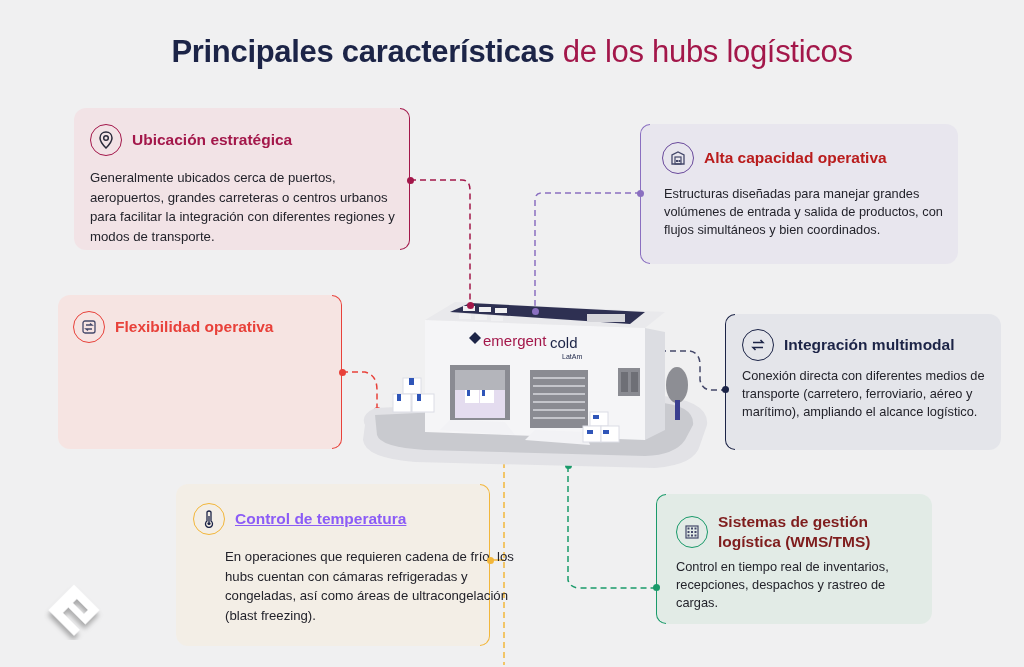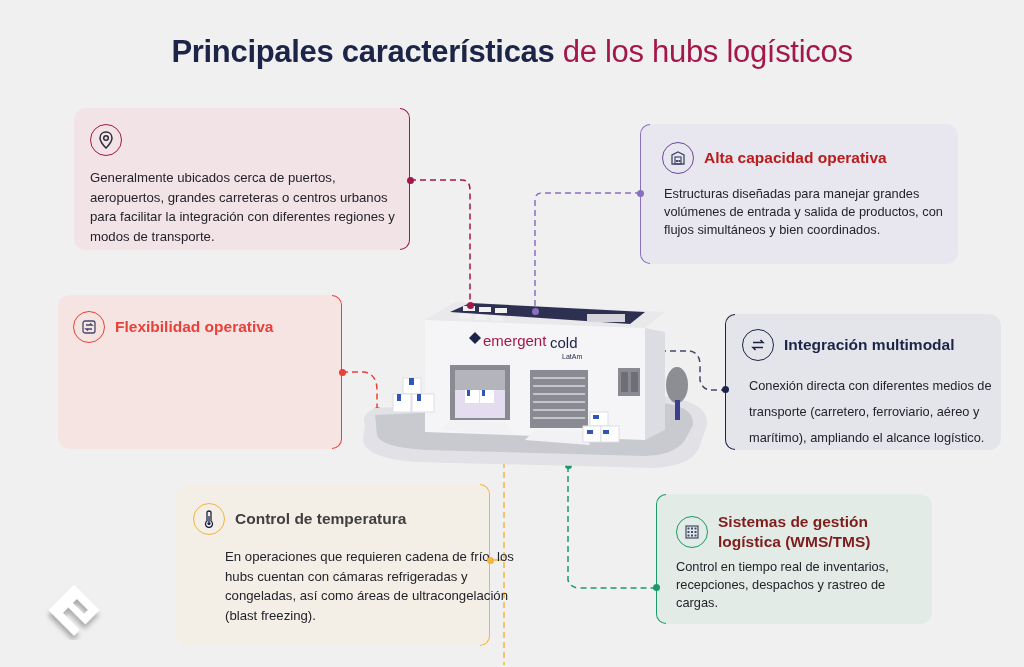--- a/index.html
+++ b/index.html
@@ -69,20 +69,21 @@
 
 <div class="card" style="left:74px;top:108px;width:336px;height:142px;background:#f2e3e6;">
   <div class="bracket" style="right:0;border-color:#a3174a;"></div>
   <div class="head" style="left:16px;top:16px;">
     <div class="icon-circle" style="border-color:#a3174a;">
       <svg width="16" height="18" viewBox="0 0 16 18">
           <path d="M8 1 C4.5 1 2 3.6 2 7 C2 11 8 17 8 17 C8 17 14 11 14 7 C14 3.6 11.5 1 8 1 Z" fill="none" stroke="#2a2a3a" stroke-width="1.5"></path>
           <circle cx="8" cy="7" r="2.3" fill="none" stroke="#2a2a3a" stroke-width="1.5"></circle>
         </svg>
     </div>
+    <span class="heading" style="color:#a3174a;">Ubicación estratégica</span>
   </div>
   <div class="body" style="left:16px;top:60px;width:305px;">Generalmente ubicados cerca de puertos, aeropuertos, grandes carreteras o centros urbanos para facilitar la integración con diferentes regiones y modos de transporte.</div>
 </div>
 <div class="dot" style="left:407px;top:177px;background:#a3174a;"></div>
 
 <div class="card" style="left:640px;top:124px;width:318px;height:140px;background:#e8e6ee;">
   <div class="bracket left" style="left:0;border-color:#8a6fc0;"></div>
   <div class="head" style="left:22px;top:18px;">
     <div class="icon-circle" style="border-color:#6a4a9c;">
       <svg width="16" height="16" viewBox="0 0 16 16">
@@ -118,36 +119,36 @@
   <div class="bracket left" style="left:0;border-color:#1c2447;"></div>
   <div class="head" style="left:17px;top:15px;">
     <div class="icon-circle" style="border-color:#1c2447;">
       <svg width="16" height="16" viewBox="0 0 16 16">
           <path d="M3 5.5 H13 L10.5 3" fill="none" stroke="#1c2447" stroke-width="1.5"></path>
           <path d="M13 10.5 H3 L5.5 13" fill="none" stroke="#1c2447" stroke-width="1.5"></path>
         </svg>
     </div>
     <span class="heading" style="color:#1c2447;">Integración multimodal</span>
   </div>
-  <div class="body" style="left:17px;top:59px;width:252px;font-size:12.8px;line-height:26px;margin-left:7px;">Conexión directa con diferentes medios de transporte (carretero, ferroviario, aéreo y marítimo), ampliando el alcance logístico.</div>
+  <div class="body" style="left:17px;top:53px;width:252px;font-size:12.8px;line-height:18px;">Conexión directa con diferentes medios de transporte (carretero, ferroviario, aéreo y marítimo), ampliando el alcance logístico.</div>
 </div>
 <div class="dot" style="left:722px;top:386px;background:#1c2447;"></div>
 <div class="dot" style="left:627px;top:347px;background:#1c2447;"></div>
 
 <div class="card" style="left:176px;top:484px;width:314px;height:162px;background:#f3eee6;">
   <div class="bracket" style="right:0;border-color:#f2b63a;"></div>
   <div class="head" style="left:17px;top:19px;">
     <div class="icon-circle" style="border-color:#f2b63a;">
       <svg width="12" height="18" viewBox="0 0 12 18">
           <path d="M4 2 Q6 0 8 2 V11 A3.5 3.5 0 1 1 4 11 Z" fill="none" stroke="#1c2447" stroke-width="1.3"></path>
           <circle cx="6" cy="13.5" r="1.6" fill="#1c2447"></circle>
           <line x1="6" y1="6" x2="6" y2="12" stroke="#1c2447" stroke-width="1.3"></line>
         </svg>
     </div>
-    <span class="heading" style="color:#404040;">Control de temperatura</span>
+    <span class="heading" style="color:#8b5cf6;text-decoration:underline;">Control de temperatura</span>
   </div>
   <div class="body" style="left:17px;top:63px;width:290px;margin-left:32px;">En operaciones que requieren cadena de frío, los hubs cuentan con cámaras refrigeradas y congeladas, así como áreas de ultracongelación (blast freezing).</div>
 </div>
 <div class="dot" style="left:487px;top:557px;background:#f2b63a;"></div>
 <div class="dot" style="left:501px;top:418px;background:#f2b63a;"></div>
 
 <div class="card" style="left:656px;top:494px;width:276px;height:130px;background:#e2ebe6;">
   <div class="bracket left" style="left:0;border-color:#1a9a6a;"></div>
   <div class="head" style="left:20px;top:18px;">
     <div class="icon-circle" style="border-color:#1a9a6a;">

